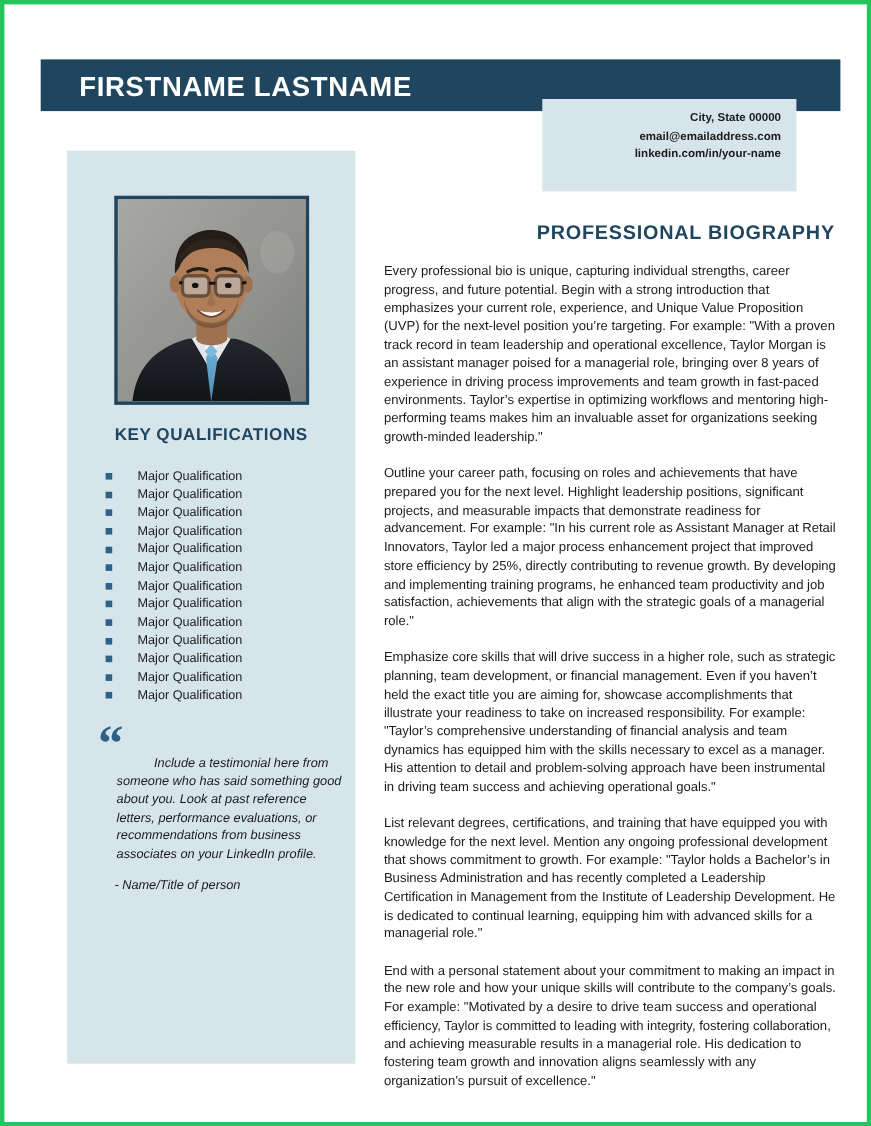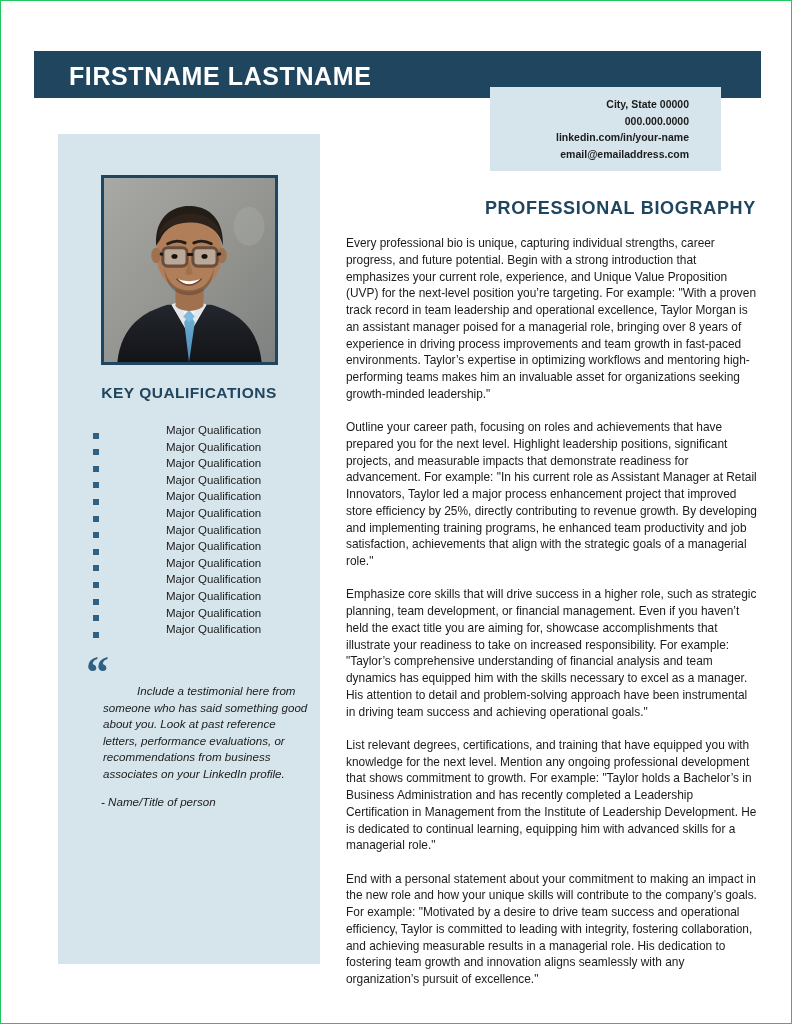--- a/index.html
+++ b/index.html
@@ -8,21 +8,21 @@
     background: #ffffff;
   }
   body {
     font-family: "Liberation Sans", sans-serif;
   }
   .page {
     position: relative;
     width: 792px;
     height: 1024px;
     background: #ffffff;
-    border: 1px solid #22c55e;
+    border: 4px solid #22c55e;
     box-sizing: border-box;
     overflow: hidden;
   }
 
   
   .header-bar {
     position: absolute;
     left: 33px;
     top: 50px;
     width: 727px;
@@ -42,21 +42,21 @@
 
   
   .contact-box {
     position: absolute;
     left: 489px;
     top: 86px;
     width: 231px;
     height: 84px;
     background: #d6e5ec;
     box-sizing: border-box;
-    padding: 9px 32px 0 0;
+    padding: 9px 14px 0 0;
     text-align: right;
   }
   .contact-line {
     font-size: 10.5px;
     font-weight: bold;
     color: #1b1b1b;
     line-height: 16.5px;
     white-space: nowrap;
   }
 
@@ -99,23 +99,22 @@
     position: absolute;
     left: 92px;
     top: 421px;
     width: 220px;
     margin: 0;
     padding: 0;
     list-style: none;
   }
   .kq-item {
     display: flex;
-    align-items: flex-end;
+    align-items: center;
     height: 16.6px;
-    gap: 44px;
   }
   .kq-bullet {
     width: 6px;
     height: 6px;
     background: #2e6183;
     flex: 0 0 auto;
     margin-right: 23px;
   }
   .kq-label {
     font-size: 11.5px;
@@ -187,23 +186,22 @@
 </head>
 <body>
 
 <div class="page">
 
   <div class="header-bar"></div>
   <div class="header-name">FIRSTNAME LASTNAME</div>
 
   <div class="contact-box">
     <div class="contact-line">City, State 00000</div>
-    <div class="contact-line">000.000.0000</div>
+    <div class="contact-line">email@emailaddress.com</div>
     <div class="contact-line">linkedin.com/in/your-name</div>
-    <div class="contact-line">email@emailaddress.com</div>
   </div>
 
   <div class="sidebar"></div>
 
   <div class="photo-frame">
     <svg viewBox="0 0 177 190" preserveAspectRatio="xMidYMid slice">
       <defs>
         <linearGradient id="bgGrad" x1="0" y1="0" x2="1" y2="1">
           <stop offset="0%" stop-color="#a8a9a4"></stop>
           <stop offset="55%" stop-color="#93948f"></stop>

